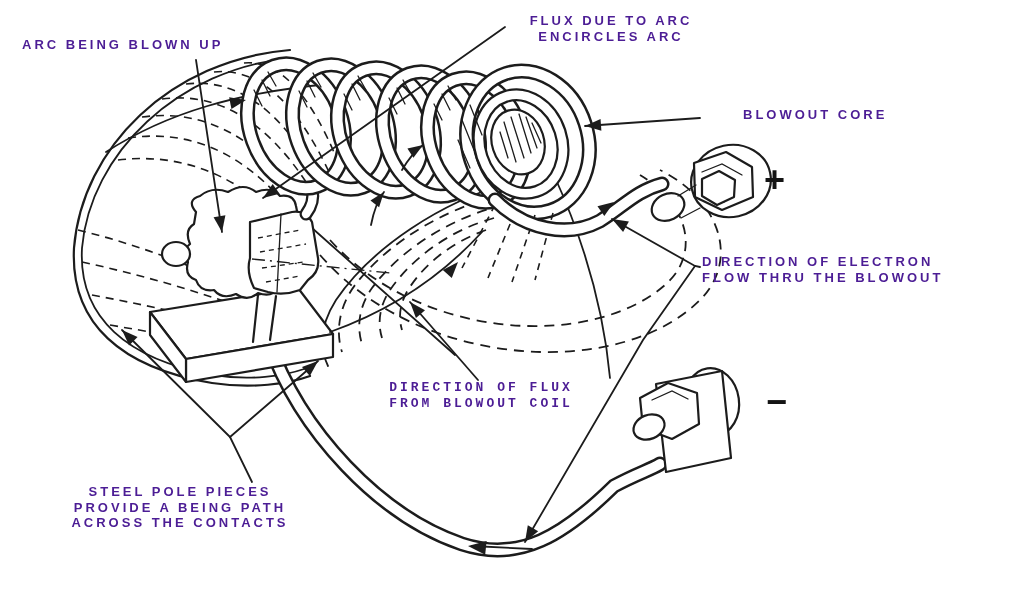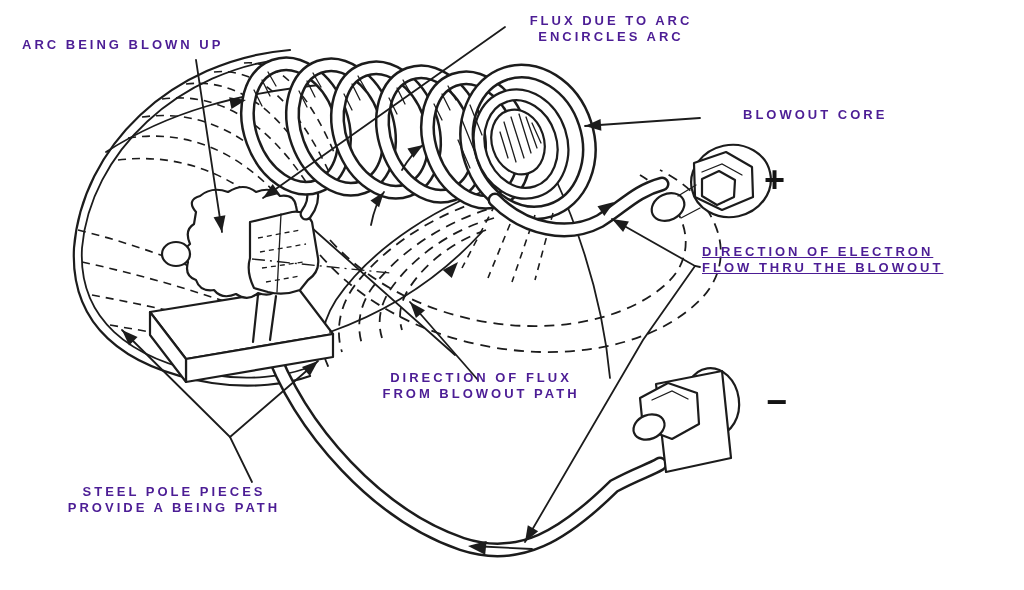--- a/index.html
+++ b/index.html
@@ -225,30 +225,31 @@
   <div>FLUX DUE TO ARC</div>
   <div>ENCIRCLES ARC</div>
 </div>
 
 <div class="lbl" style="left:700px; top:107px;margin-left:43px;">
   <div>BLOWOUT CORE</div>
 </div>
 
 <div class="sign" style="left:764px; top:162px;">+</div>
 
-<div class="lbl" style="left:702px; top:244px;text-decoration:underline;">
+<div class="lbl" style="left:702px; top:254px;">
   <div>DIRECTION OF ELECTRON</div>
   <div>FLOW THRU THE BLOWOUT</div>
 </div>
 
 <div class="sign" style="left:766px; top:384px;">−</div>
 
-<div class="lbl ctr" style="left:362px; top:370px; width:238px;">
+<div class="lbl ctr" style="left:362px; top:380px; width:238px;font-family:Liberation Mono, monospace;">
   <div>DIRECTION OF FLUX</div>
-  <div>FROM BLOWOUT PATH</div>
-</div>
-
-<div class="lbl ctr" style="left:40px; top:484px; width:268px;">
+  <div>FROM BLOWOUT COIL</div>
+</div>
+
+<div class="lbl ctr" style="left:46px; top:484px; width:268px;">
   <div>STEEL POLE PIECES</div>
   <div>PROVIDE A BEING PATH</div>
+  <div>ACROSS THE CONTACTS</div>
 </div>
 
 </div>
 
 </body></html>

